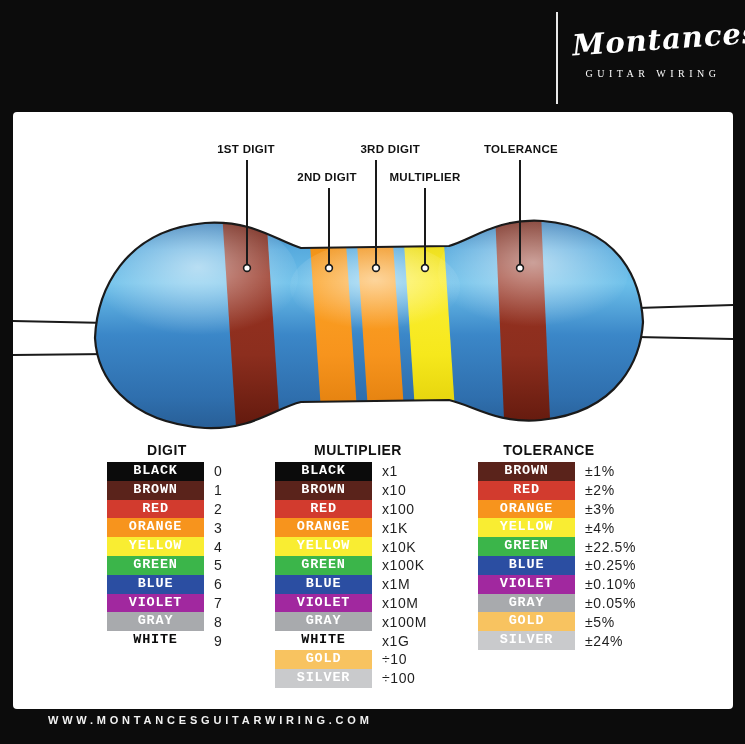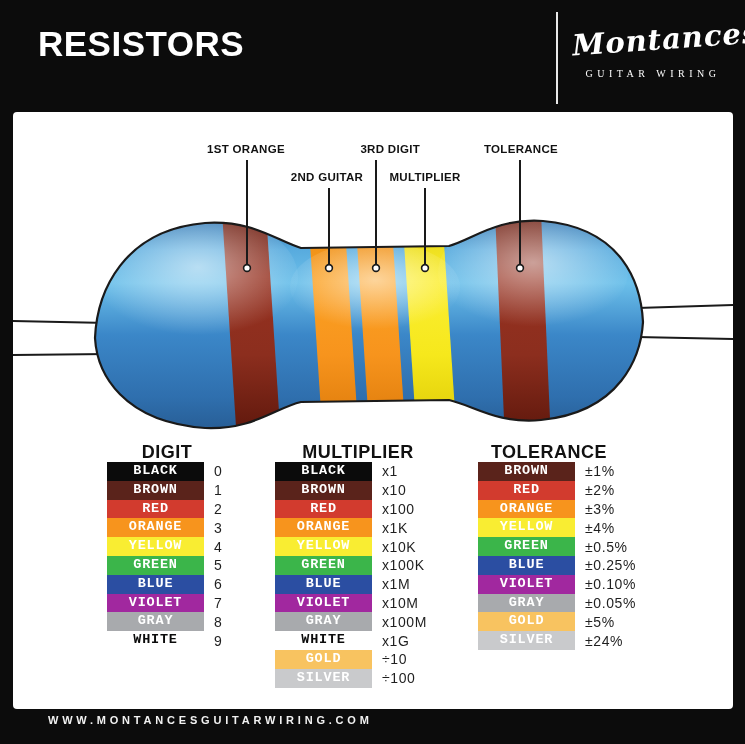--- a/index.html
+++ b/index.html
@@ -17,49 +17,48 @@
   
   .card{position:absolute;left:13px;top:112px;width:720px;height:597px;background:#ffffff;
         border-radius:4px;}
   
   .callout{position:absolute;width:90px;text-align:center;font-size:11.5px;font-weight:700;
            color:#111;letter-spacing:.3px;}
   .co-1{left:188px;top:31px;} .co-2{left:269px;top:59px;} .co-3{left:317px;top:31px;text-align:right;}
   .co-4{left:367px;top:59px;} .co-5{left:463px;top:31px;}
   .dsvg{position:absolute;left:0;top:0;}
   
-  .tbl-hdr{position:absolute;top:330px;text-align:center;font-size:18px;font-weight:700;
+  .tbl-hdr{position:absolute;top:330px;text-align:center;font-size:14px;font-weight:700;
            color:#111;letter-spacing:.5px;}
   .th-digit{left:94px;width:120px;} .th-mult{left:262px;width:166px;} .th-tol{left:465px;width:142px;}
   .tbl{position:absolute;top:350px;}
   .t-digit{left:94px;} .t-mult{left:262px;} .t-tol{left:465px;}
   .trow{display:flex;height:18.8px;align-items:center;}
   .swatch{width:97px;height:18.8px;line-height:18.8px;text-align:center;font-size:13.5px;
           font-weight:700;letter-spacing:.8px;flex:0 0 97px;font-family:Liberation Mono, monospace;}
   .tval{margin-left:10px;font-size:14px;color:#1f1f1f;letter-spacing:.6px;white-space:nowrap;}
   
   .footer{position:absolute;left:0;top:714px;width:745px;text-align:left;color:#f2f2f2;
           font-size:11px;letter-spacing:3.8px;font-weight:600;margin-left:48px;}
 </style>
 </head>
 <body>
 
 <div class="page">
 
-  <div class="hdr-title">RESISTORS</div>
   <div class="hdr-divider"></div>
   <div class="brand">
     <div class="brand-script">Montances</div>
     <div class="brand-tag">GUITAR WIRING</div>
   </div>
 
   <div class="card">
 
-    <div class="callout co-1">1ST ORANGE</div>
-    <div class="callout co-2">2ND GUITAR</div>
+    <div class="callout co-1">1ST DIGIT</div>
+    <div class="callout co-2">2ND DIGIT</div>
     <div class="callout co-3">3RD DIGIT</div>
     <div class="callout co-4">MULTIPLIER</div>
     <div class="callout co-5">TOLERANCE</div>
 
     <svg class="dsvg" width="720" height="340" viewBox="0 0 720 340">
       <defs>
         <linearGradient id="bodyGrad" x1="0" y1="0" x2="0" y2="1">
           <stop offset="0%" stop-color="#3579b4"></stop>
           <stop offset="14%" stop-color="#58abde"></stop>
           <stop offset="30%" stop-color="#6cc0ea"></stop>
@@ -253,21 +252,21 @@
         <div class="trow">
           <div class="swatch" style="background: rgb(247, 148, 29); color: rgb(255, 255, 255);">ORANGE</div>
           <div class="tval">±3%</div>
         </div>
         <div class="trow">
           <div class="swatch" style="background: rgb(249, 237, 50); color: rgb(255, 255, 255);">YELLOW</div>
           <div class="tval">±4%</div>
         </div>
         <div class="trow">
           <div class="swatch" style="background: rgb(59, 181, 74); color: rgb(255, 255, 255);">GREEN</div>
-          <div class="tval">±0.5%</div>
+          <div class="tval">±22.5%</div>
         </div>
         <div class="trow">
           <div class="swatch" style="background: rgb(43, 78, 162); color: rgb(255, 255, 255);">BLUE</div>
           <div class="tval">±0.25%</div>
         </div>
         <div class="trow">
           <div class="swatch" style="background: rgb(161, 40, 159); color: rgb(255, 255, 255);">VIOLET</div>
           <div class="tval">±0.10%</div>
         </div>
         <div class="trow">

